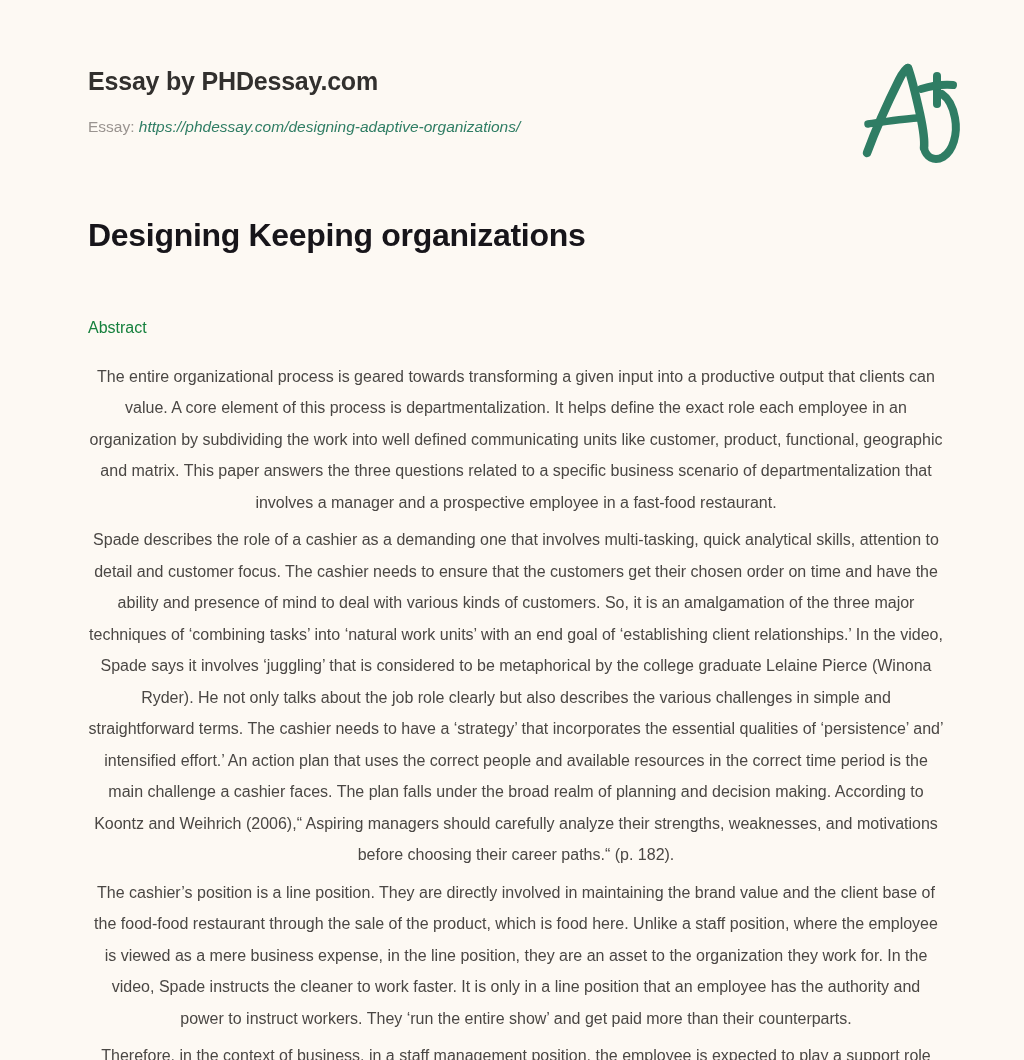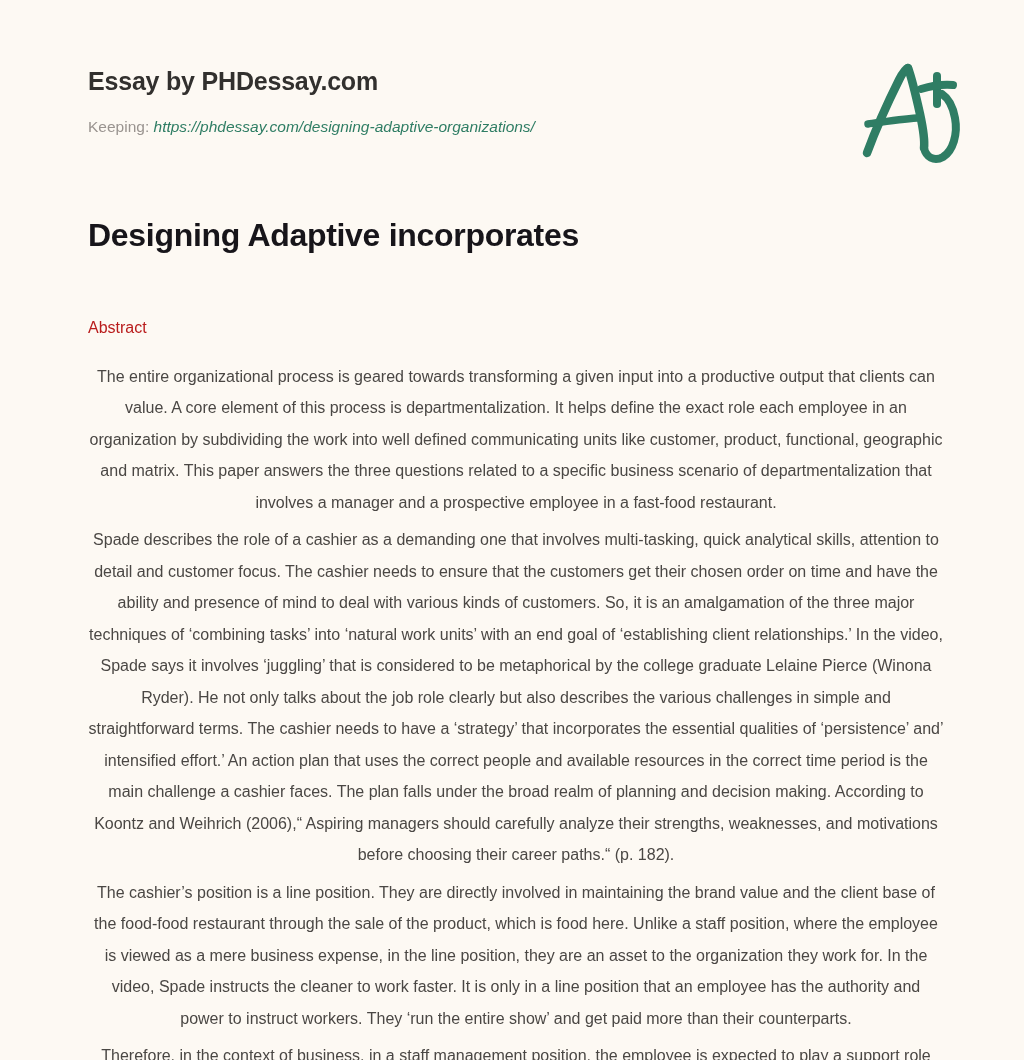--- a/index.html
+++ b/index.html
@@ -85,21 +85,21 @@
     font-weight: bold;
     color: #17151a;
     letter-spacing: -0.3px;
     line-height: 1.22;
     margin: 0 0 0 0;
   }
 
   .section-heading {
     font-size: 16px;
     font-weight: normal;
-    color: #b91c1c;
+    color: #15803d;
     margin: 63px 0 0 0;
     line-height: 1.3;
   }
 
   .body-copy {
     margin: 0;
     padding: 0;
   }
 
   .body-copy p {
@@ -122,21 +122,21 @@
 </style>
 </head>
 <body>
 
 <div class="page">
 
   <div class="header">
     <div class="brand-title">Essay by PHDessay.com</div>
 
     <div class="source-line">
-      <span class="source-label">Keeping:</span>
+      <span class="source-label">Essay:</span>
       <a class="source-url" href="#">https://phdessay.com/designing-adaptive-organizations/</a>
     </div>
   </div>
 
   <div class="logo">
     <svg viewBox="0 0 112 118" xmlns="http://www.w3.org/2000/svg">
       <g fill="none" stroke="#2f7d64" stroke-linecap="round" stroke-linejoin="round">
 
         <path d="M13 101 C 20 82, 34 50, 45 28 C 48 22, 51 17, 54 16" stroke-width="8.5"></path>
 
@@ -147,21 +147,21 @@
         <path d="M70 96 C 72 105, 80 110, 89 105 C 99 99, 104 82, 101 66 C 99 55, 94 46, 88 42" stroke-width="8"></path>
 
         <path d="M83 24 C 83 33, 83 43, 83 52" stroke-width="8"></path>
 
         <path d="M67 37 C 77 34, 89 32, 99 33" stroke-width="8"></path>
       </g>
     </svg>
   </div>
 
   <div class="article">
-    <h1 class="doc-title">Designing Adaptive incorporates</h1>
+    <h1 class="doc-title">Designing Keeping organizations</h1>
 
     <h2 class="section-heading">Abstract</h2>
 
     <div class="body-copy">
       <p>The entire organizational process is geared towards transforming a given input into a productive output that clients can value. A core element of this process is departmentalization. It helps define the exact role each employee in an organization by subdividing the work into well defined communicating units like customer, product, functional, geographic and matrix. This paper answers the three questions related to a specific business scenario of departmentalization that involves a manager and a prospective employee in a fast-food restaurant.</p>
       <p>Spade describes the role of a cashier as a demanding one that involves multi-tasking, quick analytical skills, attention to detail and customer focus. The cashier needs to ensure that the customers get their chosen order on time and have the ability and presence of mind to deal with various kinds of customers. So, it is an amalgamation of the three major techniques of ‘combining tasks’ into ‘natural work units’ with an end goal of ‘establishing client relationships.’ In the video, Spade says it involves ‘juggling’ that is considered to be metaphorical by the college graduate Lelaine Pierce (Winona Ryder). He not only talks about the job role clearly but also describes the various challenges in simple and straightforward terms. The cashier needs to have a ‘strategy’ that incorporates the essential qualities of ‘persistence’ and’ intensified effort.’ An action plan that uses the correct people and available resources in the correct time period is the main challenge a cashier faces. The plan falls under the broad realm of planning and decision making. According to Koontz and Weihrich (2006),“ Aspiring managers should carefully analyze their strengths, weaknesses, and motivations before choosing their career paths.“ (p. 182).</p>
       <p>The cashier’s position is a line position. They are directly involved in maintaining the brand value and the client base of the food-food restaurant through the sale of the product, which is food here. Unlike a staff position, where the employee is viewed as a mere business expense, in the line position, they are an asset to the organization they work for. In the video, Spade instructs the cleaner to work faster. It is only in a line position that an employee has the authority and power to instruct workers. They ‘run the entire show’ and get paid more than their counterparts.</p>
       <p>Therefore, in the context of business, in a staff management position, the employee is expected to play a support role and be a good resource for someone in the higher chain of authority and command. By contrast, in line authority, the employee themselves are a part of and form the chain of command. Keeping in view the ‘proximal’ and ‘distal’ goals of the organization, they are primarily involved in goal setting and achieving these long term and short term goals by giving their subordinates needed orders and advice to run th</p>
     </div>
   </div>

